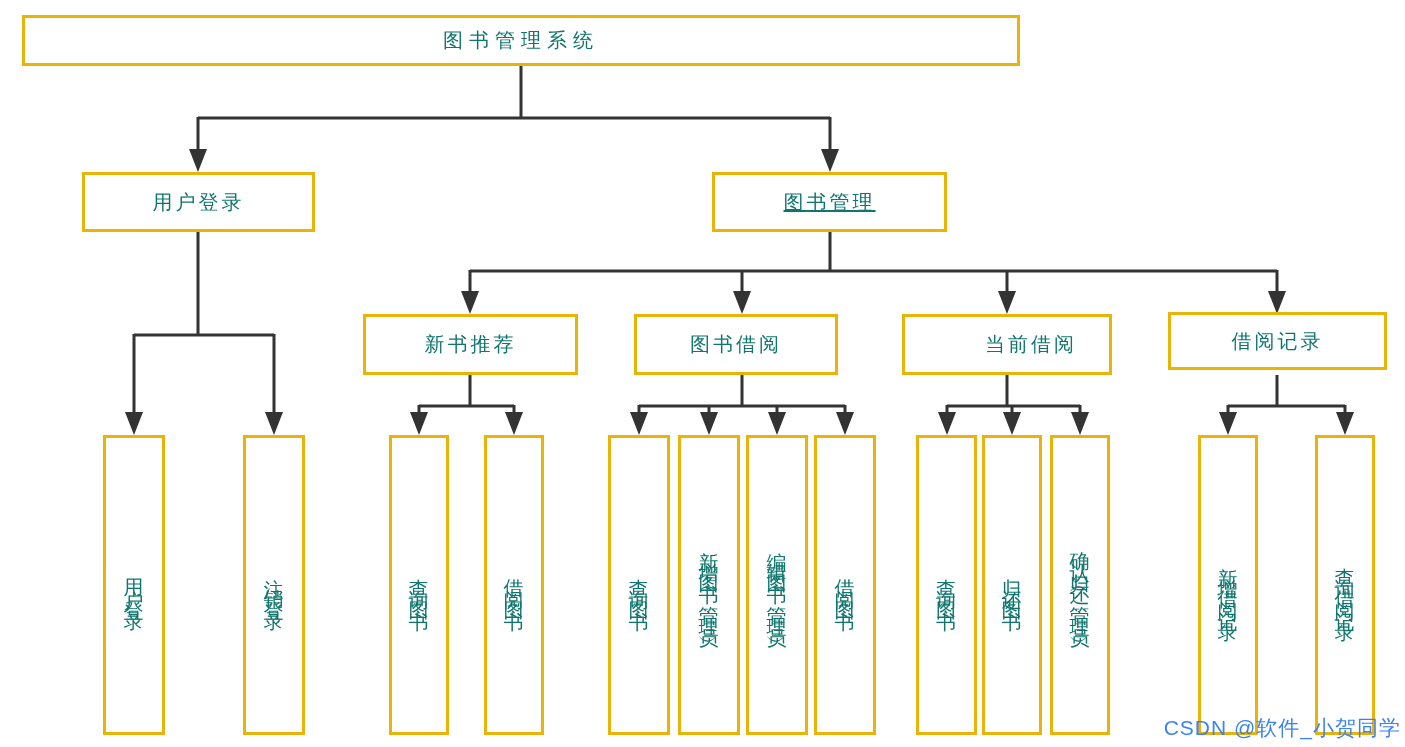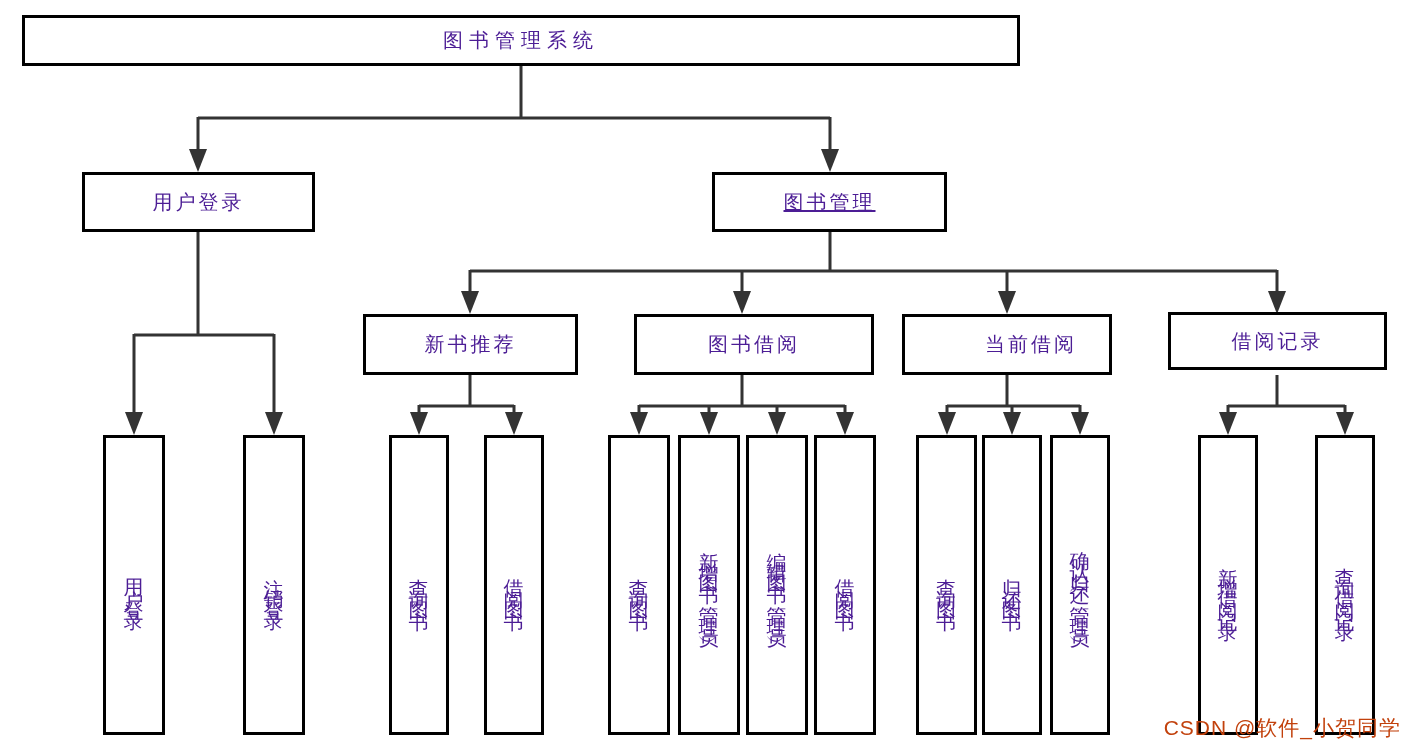--- a/index.html
+++ b/index.html
@@ -18,22 +18,22 @@
   .connectors {
     position: absolute;
     left: 0;
     top: 0;
     z-index: 1;
   }
   .node {
     position: absolute;
     box-sizing: border-box;
     background: #ffffff;
-    border: 3px solid #000000;
-    color: #4c1d95;
+    border: 3px solid #eab308;
+    color: #0f766e;
     display: flex;
     align-items: center;
     justify-content: center;
     z-index: 2;
   }
   .hbox {
     font-size: 20px;
     letter-spacing: 3px;
   }
   .root-box {
@@ -44,21 +44,21 @@
     writing-mode: vertical-rl;
     font-size: 20px;
     letter-spacing: 11px;
     line-height: 1;
   }
   .watermark {
     position: absolute;
     right: 4px;
     top: 714px;
     font-size: 21px;
-    color: #c2410c;
+    color: #3b82f6;
     letter-spacing: 1px;
     z-index: 3;
     white-space: nowrap;
   }
 </style>
 </head>
 <body>
 
 <div class="canvas">
 
@@ -104,21 +104,21 @@
       <path d="M1336,412 L1354,412 L1345,435 Z"></path>
     </g>
   </svg>
 
   <div class="node hbox root-box" style="left:22px; top:15px; width:998px; height:51px;">图书管理系统</div>
 
   <div class="node hbox" style="left:82px; top:172px; width:233px; height:60px;">用户登录</div>
   <div class="node hbox" style="left:712px; top:172px; width:235px; height:60px;text-decoration:underline;">图书管理</div>
 
   <div class="node hbox" style="left:363px; top:314px; width:215px; height:61px;text-align:right;">新书推荐</div>
-  <div class="node hbox" style="left:634px; top:314px; width:240px; height:61px;">图书借阅</div>
+  <div class="node hbox" style="left:634px; top:314px; width:204px; height:61px;">图书借阅</div>
   <div class="node hbox" style="left:902px; top:314px; width:210px; height:61px;padding-left:48px;">当前借阅</div>
   <div class="node hbox" style="left:1168px; top:312px; width:219px; height:58px;">借阅记录</div>
 
   <div class="node vbox" style="left:103px; top:435px; width:62px; height:300px;">用户登录</div>
   <div class="node vbox" style="left:243px; top:435px; width:62px; height:300px;">注销登录</div>
 
   <div class="node vbox" style="left:389px; top:435px; width:60px; height:300px;">查询图书</div>
   <div class="node vbox" style="left:484px; top:435px; width:60px; height:300px;">借阅图书</div>
 
   <div class="node vbox" style="left:608px; top:435px; width:62px; height:300px;">查询图书</div>

